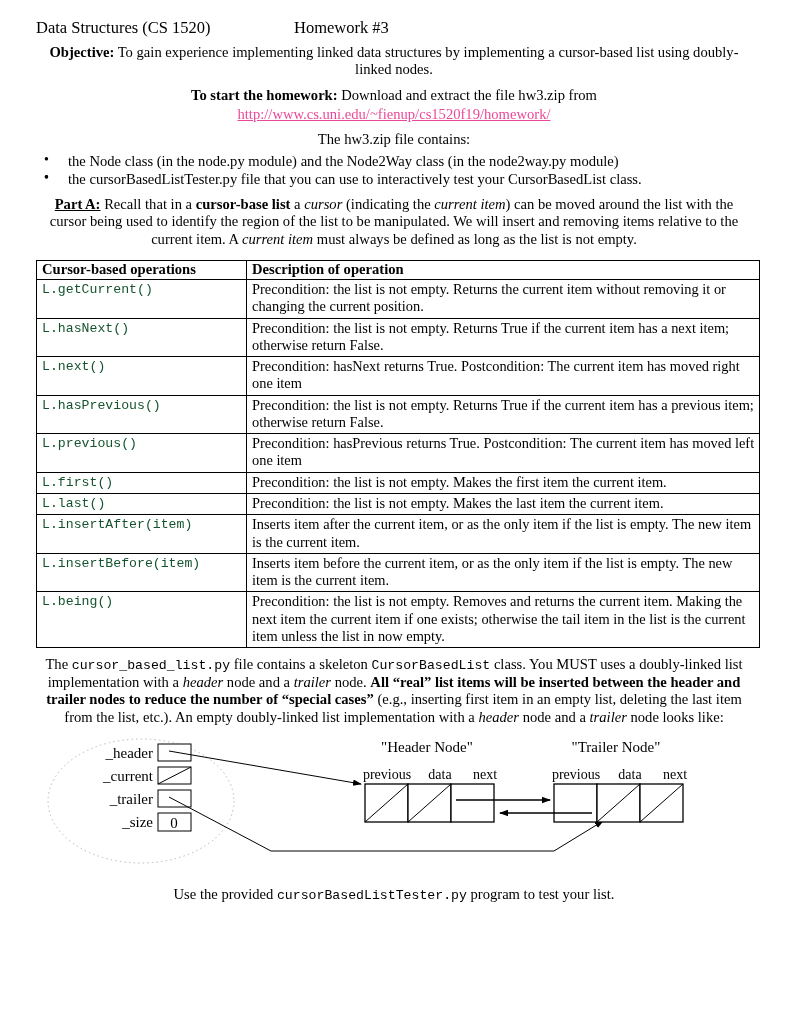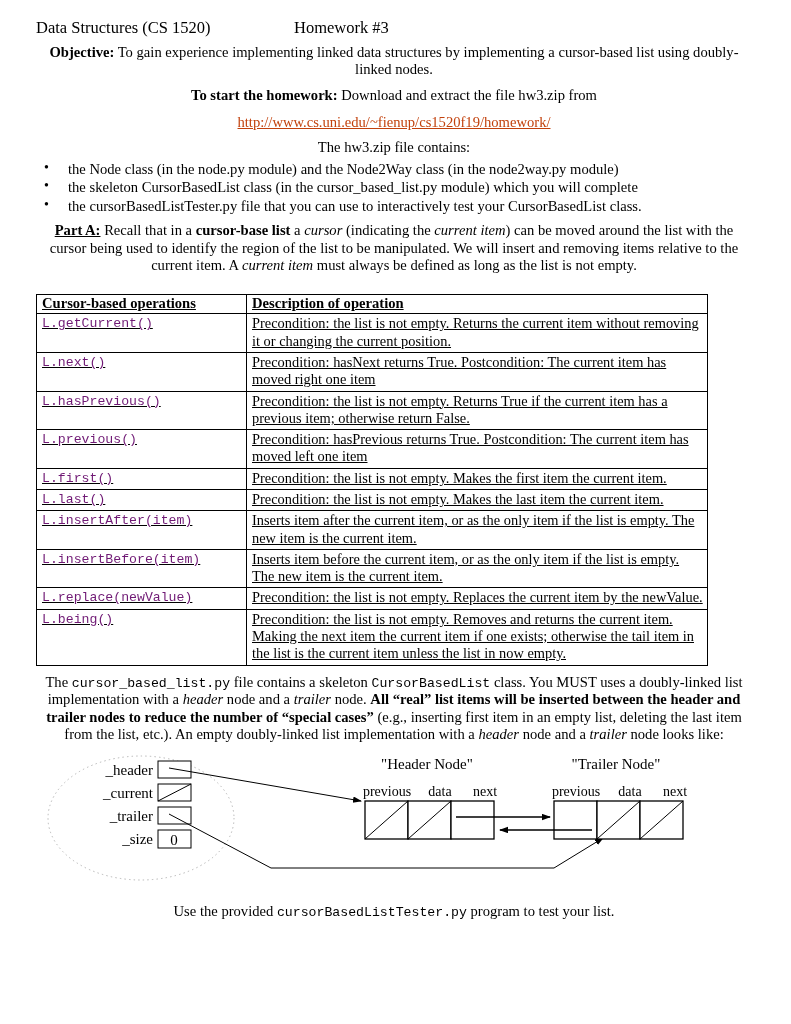--- a/index.html
+++ b/index.html
@@ -47,21 +47,21 @@
     text-align: center;
   }
   .b { font-weight: bold; }
   .i { font-style: italic; }
   .u { text-decoration: underline; }
   .code {
     font-family: "Liberation Mono", "DejaVu Sans Mono", monospace;
     font-size: 13.2px;
   }
   .link {
-    color: #c2410c;
+    color: #ec4899;
     text-decoration: underline;
     font-size: 14.6px;
   }
   .centerline {
     text-align: center;
     margin: 0 0 3px 0;
   }
 
   
   ul.bullets {
@@ -78,43 +78,42 @@
   ul.bullets li .bullet {
     position: absolute;
     left: 8px;
     top: -1px;
     font-size: 14px;
   }
 
   
   table.ops {
     border-collapse: collapse;
-    width: 672px;
-    margin-top: 20px;
+    width: 724px;
+    margin-top: 12px;
     margin-bottom: 8px;
     table-layout: fixed;
-    text-decoration: underline;
   }
   table.ops th, table.ops td {
     border: 1px solid #000000;
     vertical-align: top;
     padding: 1px 4px 2px 5px;
   }
   table.ops th {
     font-size: 14.6px;
     font-weight: bold;
     text-align: left;
     padding-top: 0px;
     padding-bottom: 1px;
   }
   table.ops td.op {
     width: 210px;
     font-family: "Liberation Mono", "DejaVu Sans Mono", monospace;
     font-size: 13.2px;
-    color: #701a75;
+    color: #14532d;
     padding-top: 2px;
   }
   table.ops td.desc {
     font-size: 14.4px;
     line-height: 1.2;
   }
   table.ops col.c1 { width: 210px; }
 
   
   .diagram {
@@ -139,29 +138,29 @@
 <div class="page">
   <div class="content">
 
     <div class="title-row">
       <span class="title-course">Data Structures (CS 1520)</span>
       <span class="title-hw">Homework #3</span>
     </div>
 
     <p class="para"><span class="b">Objective:</span><span> To gain experience implementing linked data structures by implementing a cursor-based list using doubly-linked nodes.</span></p>
 
-    <p class="para" style="margin-bottom:10px;"><span class="b">To start the homework:</span><span> Download and extract the file hw3.zip from</span></p>
+    <p class="para" style="margin-bottom:2px;"><span class="b">To start the homework:</span><span> Download and extract the file hw3.zip from</span></p>
 
     <p class="para centerline"><a class="link" href="#">http://www.cs.uni.edu/~fienup/cs1520f19/homework/</a></p>
 
     <p class="para" style="margin-bottom:3px;">The hw3.zip file contains:</p>
 
     <ul class="bullets">
       <li><span class="bullet">•</span><span>the Node class (in the node.py module) and the Node2Way class (in the node2way.py module)</span></li>
-      <li><span class="bullet">•</span><span>the skeleton CursorBasedList class (in the cursor_based_list.py module) which you will complete</span></li>
+      <li><span class="bullet">•</span></li>
       <li><span class="bullet">•</span><span>the cursorBasedListTester.py file that you can use to interactively test your CursorBasedList class.</span></li>
     </ul>
 
     <p class="para" style="margin-top:7px; margin-bottom:3px;"><span class="b u">Part A:</span><span> Recall that in a </span><span class="b">cursor-base list</span><span> a </span><span class="i">cursor</span><span> (indicating the </span><span class="i">current item</span><span>) can be moved around the list with the cursor being used to identify the region of the list to be manipulated.  We will insert and removing items relative to the current item.  A </span><span class="i">current item</span><span> must always be defined as long as the list is not empty.</span></p>
 
     <table class="ops">
       <colgroup>
           <col class="c1">
           <col>
         </colgroup>
@@ -170,20 +169,24 @@
           <th>Cursor-based operations</th>
           <th>Description of operation</th>
         </tr>
       </thead>
       <tbody>
         <tr>
           <td class="op">L.getCurrent()</td>
           <td class="desc">Precondition:  the list is not empty.  Returns the current item without removing it or changing the current position.</td>
         </tr>
         <tr>
+          <td class="op">L.hasNext()</td>
+          <td class="desc">Precondition:  the list is not empty.  Returns True if the current item has a next item; otherwise return False.</td>
+        </tr>
+        <tr>
           <td class="op">L.next()</td>
           <td class="desc">Precondition: hasNext returns True. Postcondition: The current item has moved right one item</td>
         </tr>
         <tr>
           <td class="op">L.hasPrevious()</td>
           <td class="desc">Precondition:  the list is not empty.  Returns True if the current item has a previous item; otherwise return False.</td>
         </tr>
         <tr>
           <td class="op">L.previous()</td>
           <td class="desc">Precondition: hasPrevious returns True. Postcondition: The current item has moved left one item</td>
@@ -196,24 +199,20 @@
           <td class="op">L.last()</td>
           <td class="desc">Precondition:  the list is not empty.  Makes the last item the current item.</td>
         </tr>
         <tr>
           <td class="op">L.insertAfter(item)</td>
           <td class="desc">Inserts item after the current item, or as the only item if the list is empty.  The new item is the current item.</td>
         </tr>
         <tr>
           <td class="op">L.insertBefore(item)</td>
           <td class="desc">Inserts item before the current item, or as the only item if the list is empty.  The new item is the current item.</td>
-        </tr>
-        <tr>
-          <td class="op">L.replace(newValue)</td>
-          <td class="desc">Precondition: the list is not empty. Replaces the current item by the newValue.</td>
         </tr>
         <tr>
           <td class="op">L.being()</td>
           <td class="desc">Precondition: the list is not empty.  Removes and returns the current item. Making the next item the current item if one exists; otherwise the tail item in the list is the current item unless the list in now empty.</td>
         </tr>
       </tbody>
     </table>
 
     <p class="para"><span>The </span><span class="code">cursor_based_list.py</span><span> file contains a skeleton </span><span class="code">CursorBasedList</span><span> class.  You MUST uses a doubly-linked list implementation with a </span><span class="i">header</span><span> node and a </span><span class="i">trailer</span><span> node.  </span><span class="b">All “real” list items will be inserted between the header and trailer nodes to reduce the number of “special cases”</span><span> (e.g., inserting first item in an empty list, deleting the last item from the list, etc.).  An empty doubly-linked list implementation with a </span><span class="i">header</span><span> node and a </span><span class="i">trailer</span><span> node looks like:</span></p>
 

